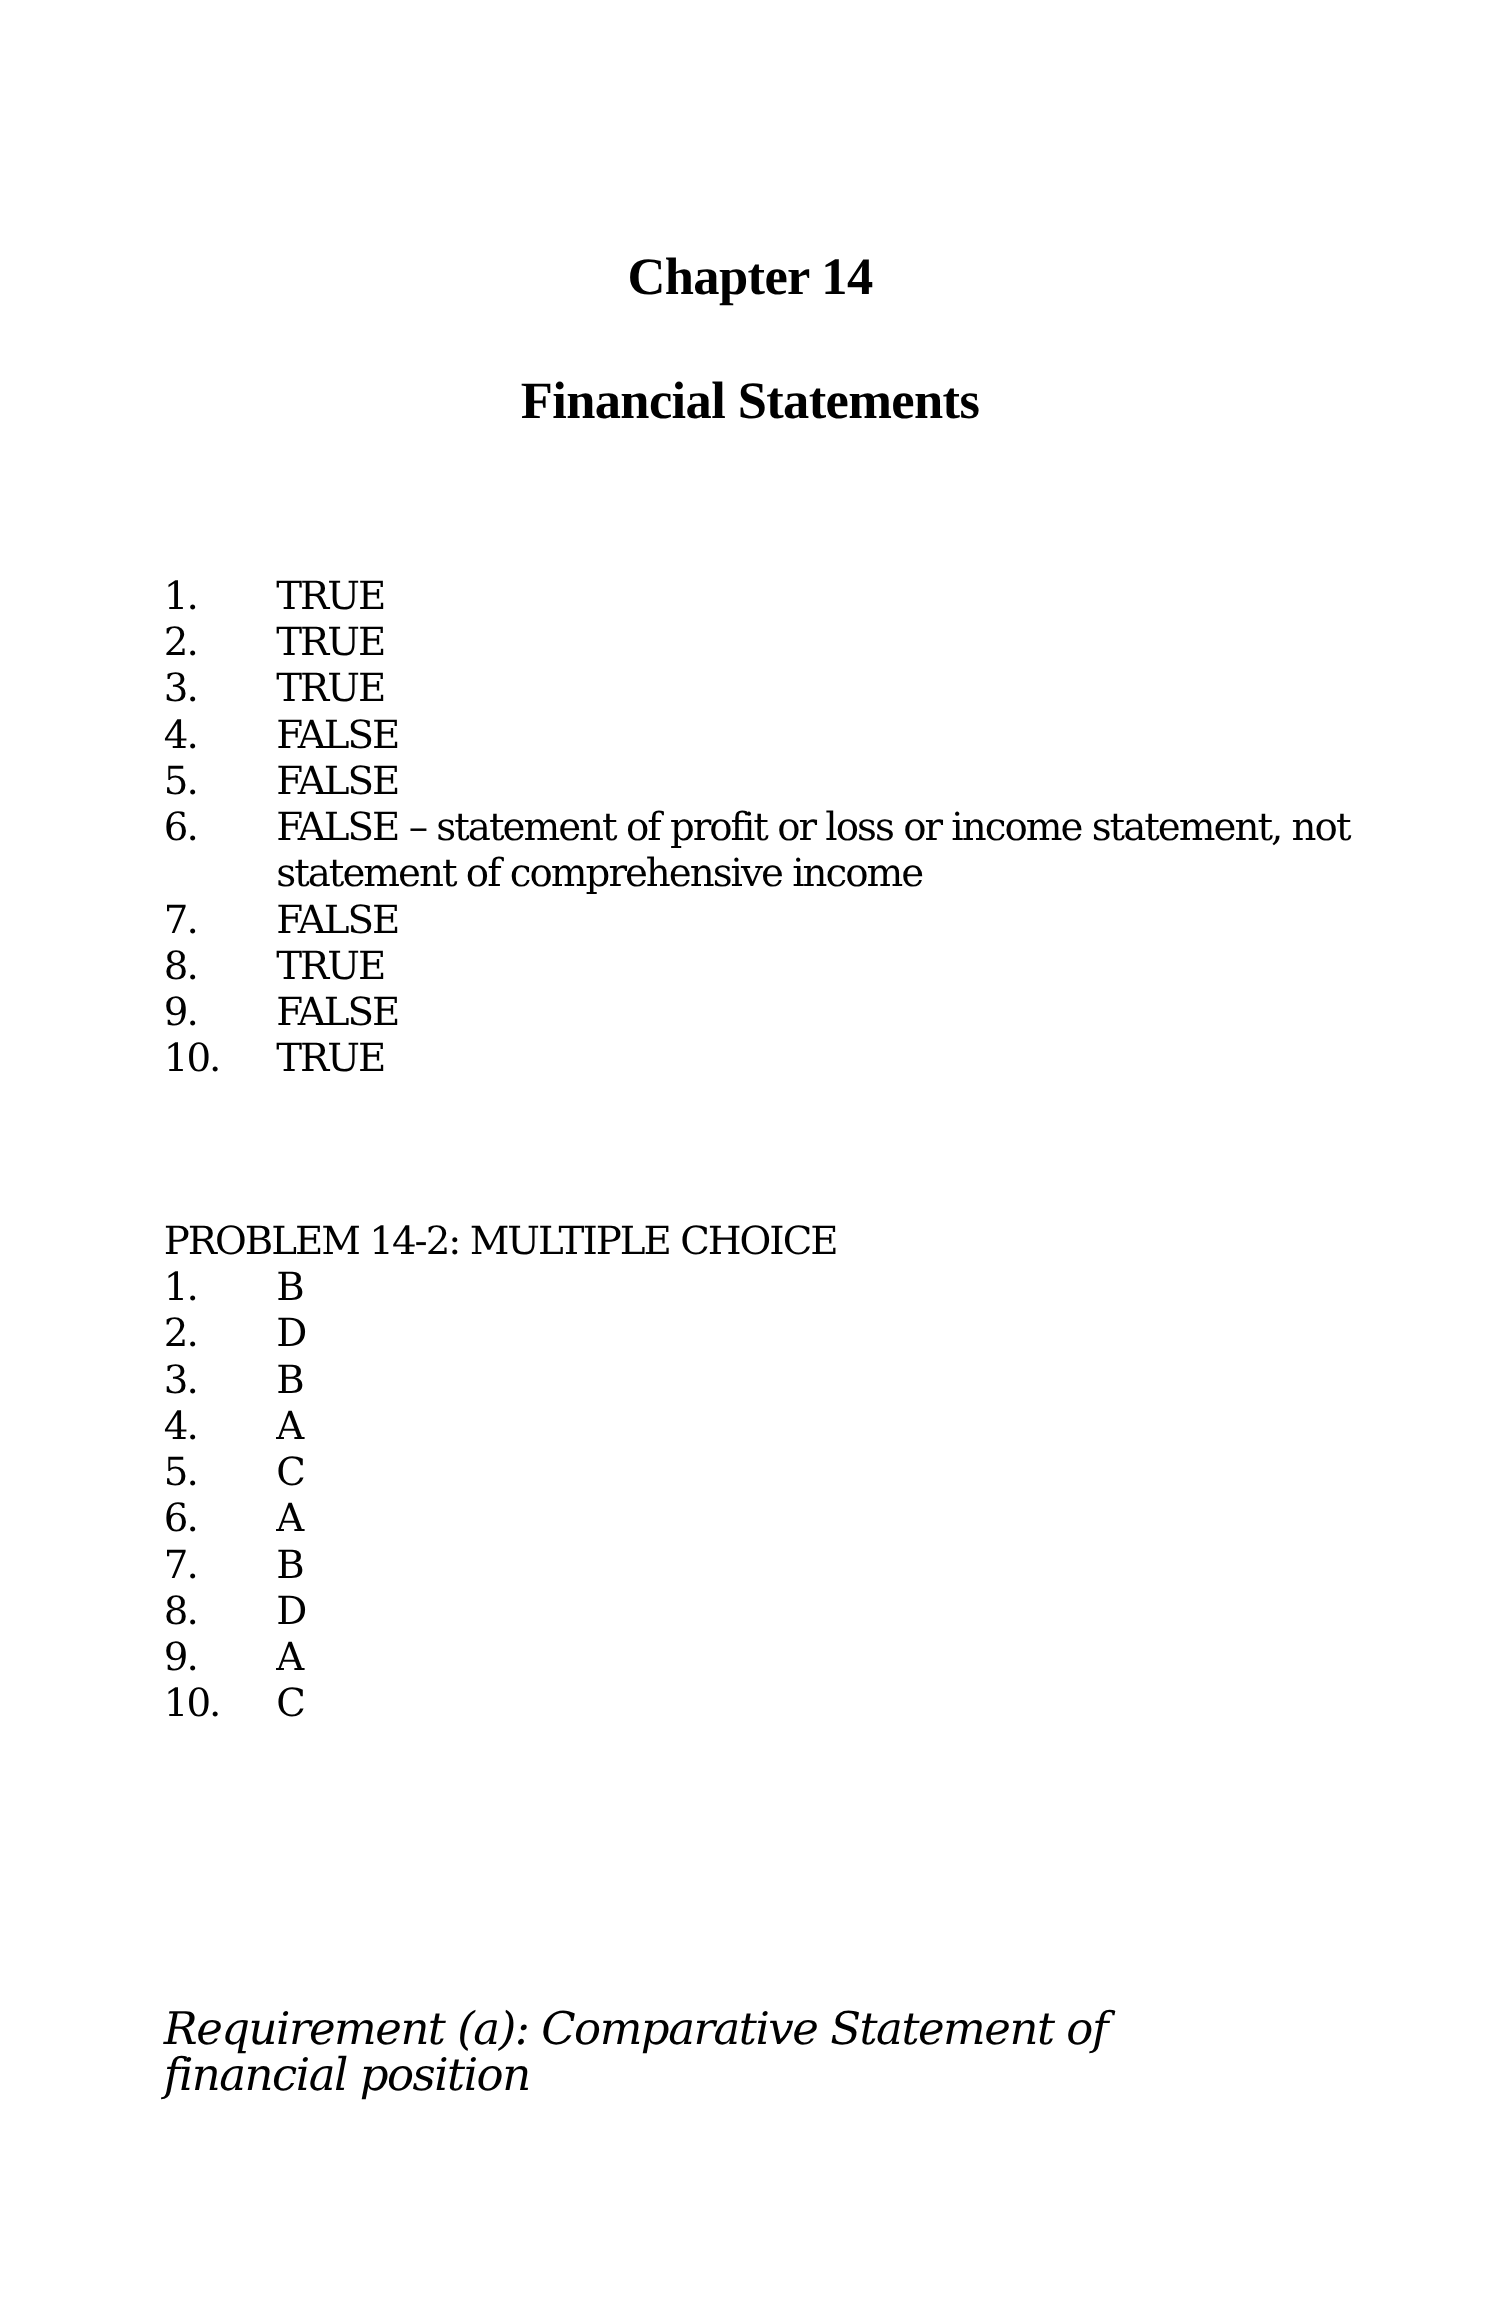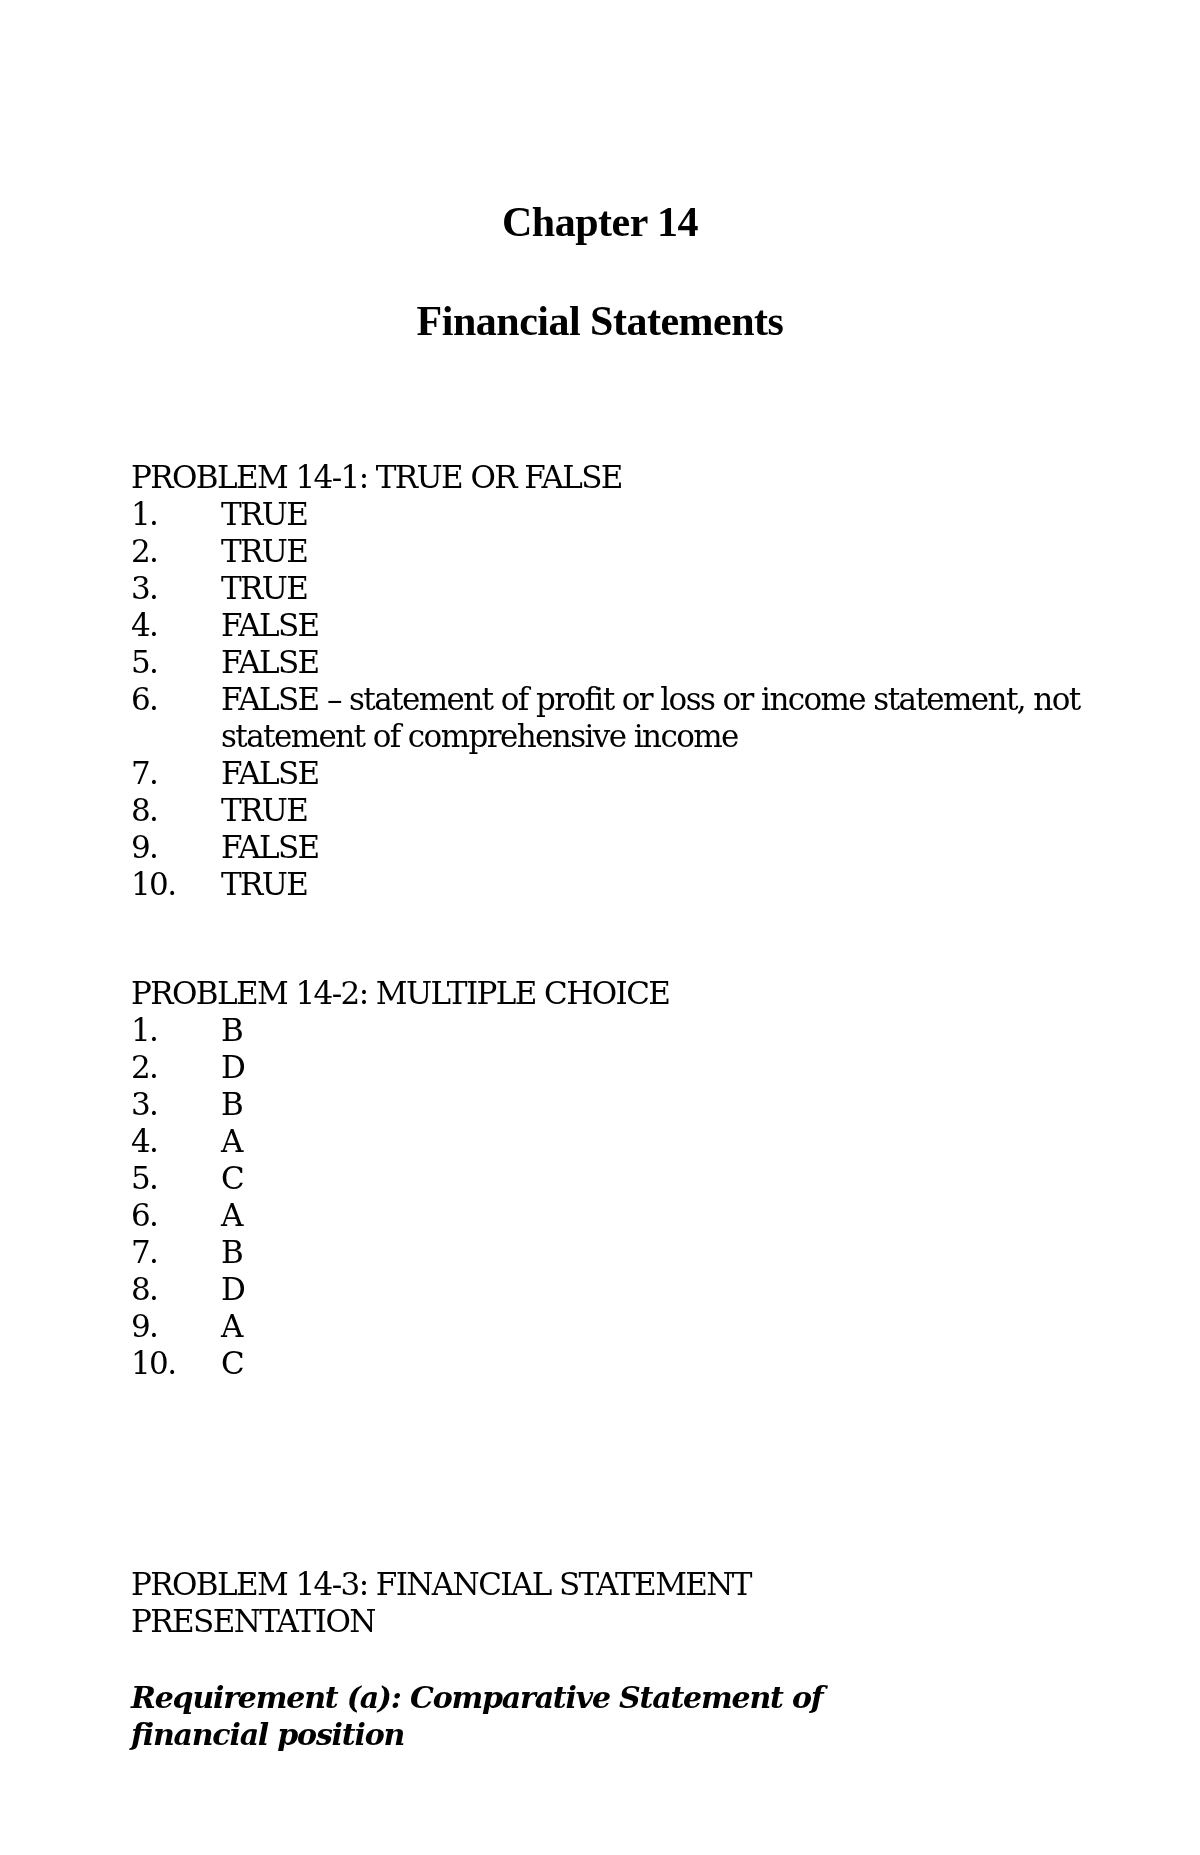--- a/index.html
+++ b/index.html
@@ -14,34 +14,33 @@
     font-family: "DejaVu Serif", serif; font-size: 31px; line-height: 37px;
     letter-spacing: -1.6px;
   }
   .block { position: absolute; left: 131px; width: 950px; }
   .heading { margin: 0; font-weight: normal; }
   ol { list-style: none; margin: 0; padding: 0; }
   li { display: flex; }
   .num { width: 53px; flex: 0 0 53px; }
   .txt { flex: 1; margin-left: 37px; }
   .req {
-    font-family: "DejaVu Serif", serif; font-style: italic; font-weight: bold;
-    font-size: 30px; line-height: 37px; letter-spacing: -1.2px;
+    font-family: "DejaVu Serif", serif; font-style: italic; font-weight: normal;
+    font-size: 36px; line-height: 37px; letter-spacing: -1.2px;
   }
 </style>
 </head>
 <body>
 
 <div class="page">
 
   <div class="title" style="top:197px;">Chapter 14</div>
   <div class="title" style="top:296px;">Financial Statements</div>
 
   <section class="block serif" style="top:459px;">
-    <h2 class="heading serif">PROBLEM 14-1: TRUE OR FALSE</h2>
     <ol>
       <li>
           <span class="num">1.</span>
           <span class="txt">TRUE</span>
         </li>
       <li>
           <span class="num">2.</span>
           <span class="txt">TRUE</span>
         </li>
       <li>
@@ -119,17 +118,16 @@
           <span class="txt">A</span>
         </li>
       <li>
           <span class="num">10.</span>
           <span class="txt">C</span>
         </li>
     </ol>
   </section>
 
   <section class="block serif" style="top:1566px; width:780px;">
-    <h2 class="heading serif">PROBLEM 14-3: FINANCIAL STATEMENT PRESENTATION</h2>
     <p class="req" style="margin:39px 0 0 0; width:800px;">Requirement (a): Comparative Statement of financial position</p>
   </section>
 
 </div>
 
 </body></html>

